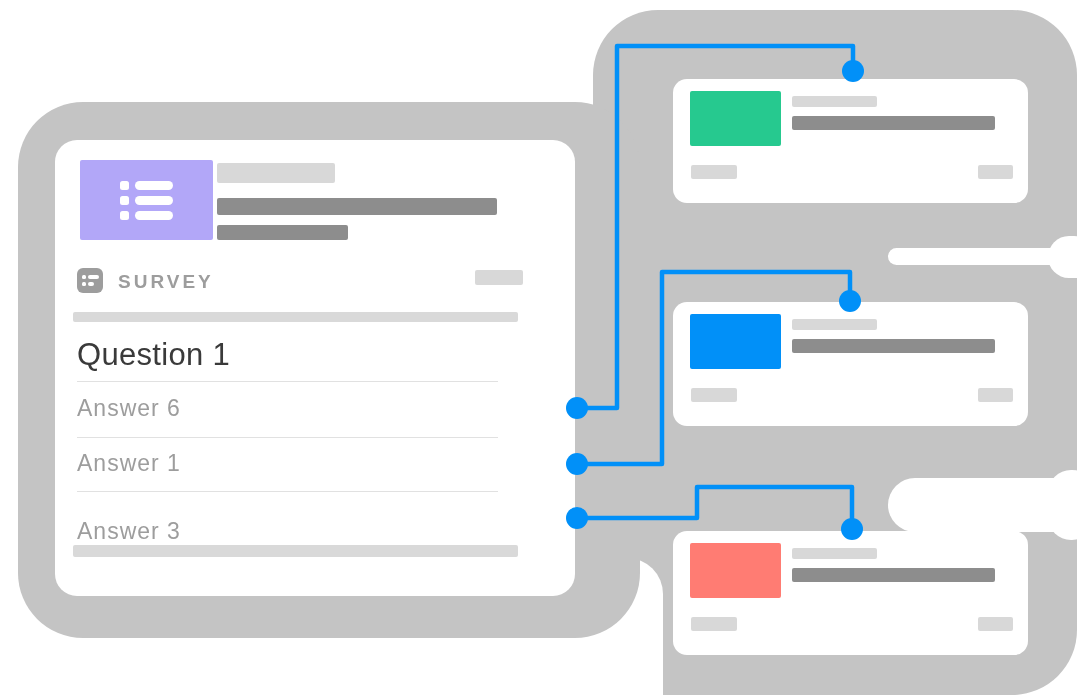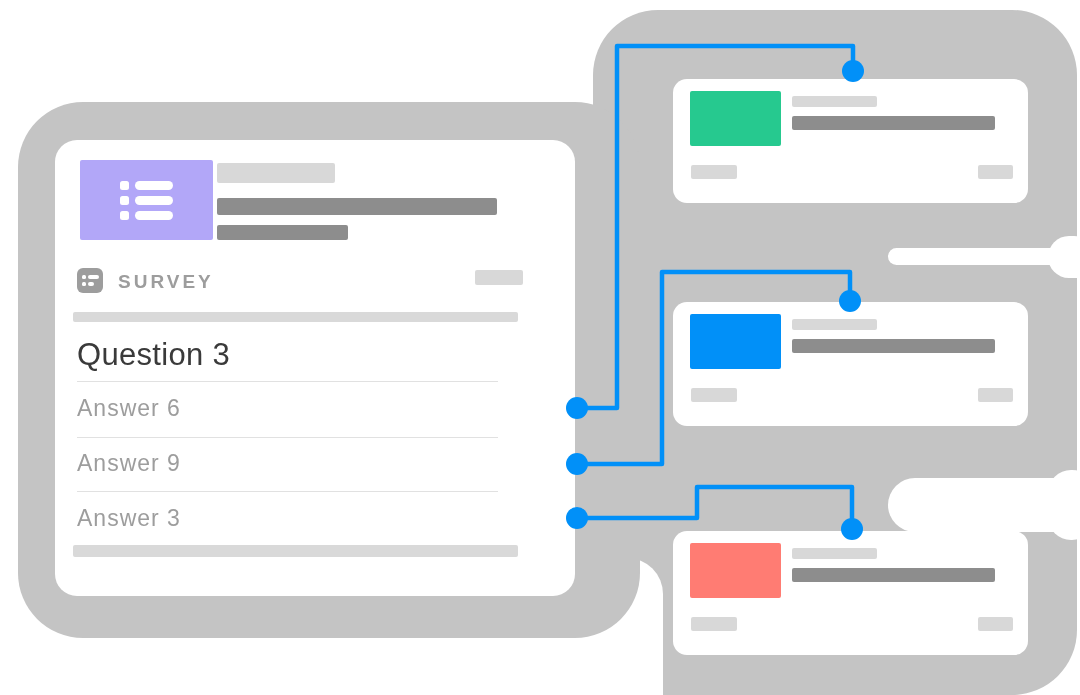--- a/index.html
+++ b/index.html
@@ -57,21 +57,21 @@
 
   .thick-bar  { left:18px; top:172px; width:445px; height:10px; background:#d9d9d9; border-radius:2px; }
   .question   { left:22px; top:197px; font-size:31px; font-weight:500; color:#3a3a3a; letter-spacing:0.3px; }
   .divider    { left:22px; width:421px; height:1px; background:#e1e1e1; }
   .div-q  { top:241px; }
   .div-a1 { top:297px; }
   .div-a2 { top:351px; }
   .answer { left:22px; font-size:23px; color:#9d9d9d; letter-spacing:1px; }
   .answer-1 { top:255px; }
   .answer-2 { top:310px; }
-  .answer-3 { top:365px;text-align:right; }
+  .answer-3 { top:378px;text-align:right; }
   .bottom-bar { left:18px; top:405px; width:445px; height:12px; background:#d9d9d9; border-radius:2px; }
 
   
   .b-rect { left:17px; top:12px; width:91px; height:55px; border-radius:2px; }
   .accent-green { background:#26c98f; }
   .accent-blue  { background:#0190f8; }
   .accent-red   { background:#ff7c73; }
   .b-ph1 { left:119px; top:17px; width:85px;  height:11px; }
   .b-ph2 { left:119px; top:37px; width:203px; height:14px; }
   .b-ph3 { left:18px;  top:86px; width:46px;  height:14px; }
@@ -124,26 +124,26 @@
       <div class="row">
           <span class="dot"></span>
           <span class="ln ln-b"></span>
         </div>
     </div>
     <div class="abs survey-label">SURVEY</div>
     <div class="abs ph survey-ph"></div>
 
     <div class="abs thick-bar"></div>
 
-    <div class="abs question">Question 3</div>
+    <div class="abs question">Question 1</div>
     <div class="abs divider div-q"></div>
 
     <div class="abs answer answer-1">Answer 6</div>
     <div class="abs divider div-a1"></div>
-    <div class="abs answer answer-2">Answer 9</div>
+    <div class="abs answer answer-2">Answer 1</div>
     <div class="abs divider div-a2"></div>
     <div class="abs answer answer-3">Answer 3</div>
 
     <div class="abs bottom-bar"></div>
   </div>
 
   <div class="abs card branch branch-1">
     <div class="abs b-rect accent-green"></div>
     <div class="abs ph b-ph1"></div>
     <div class="abs ph-dark b-ph2"></div>

